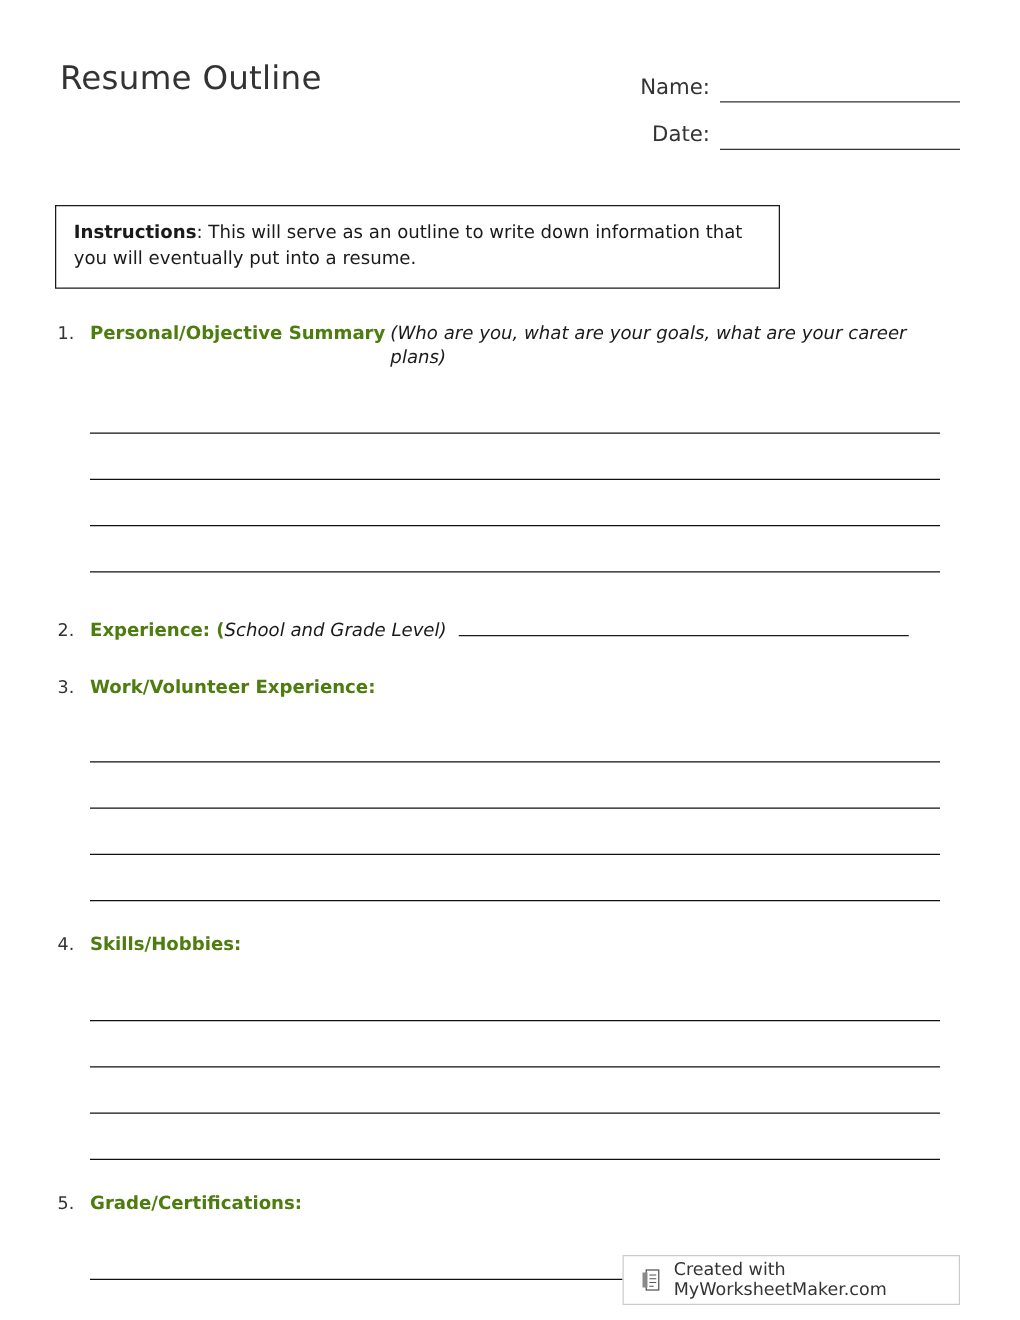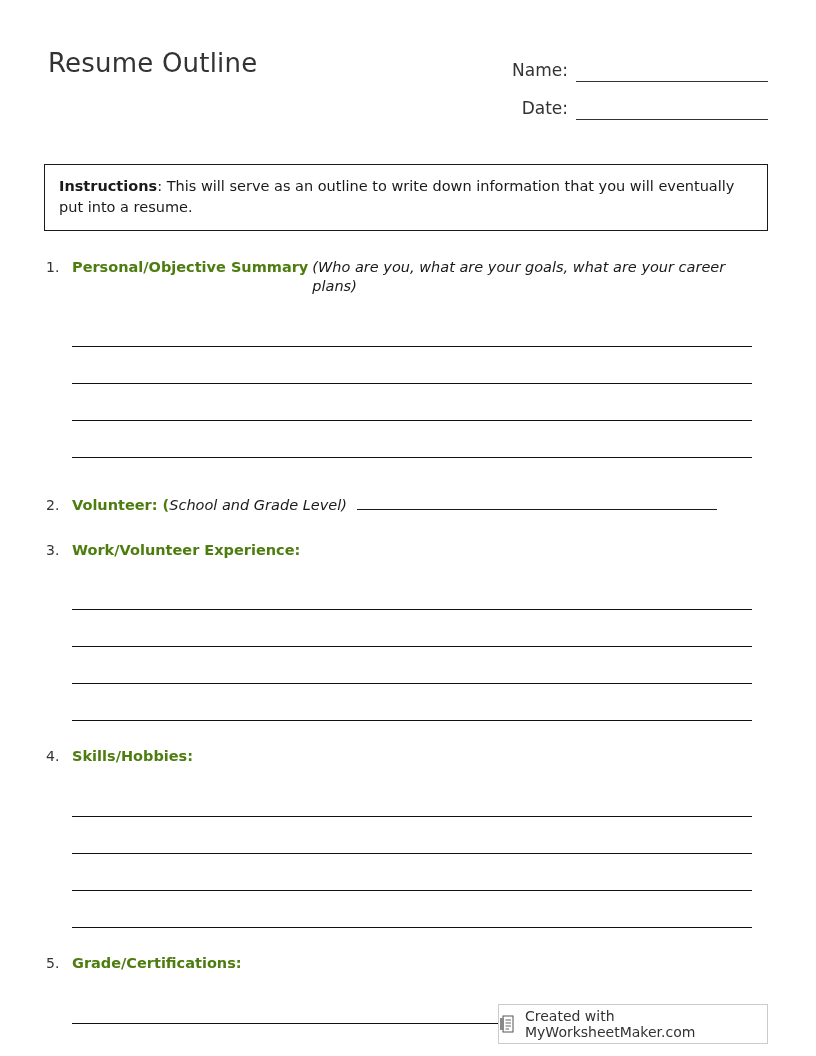--- a/index.html
+++ b/index.html
@@ -63,21 +63,21 @@
     width: 192px;
     border-bottom: 1.5px solid #333333;
     height: 20px;
   }
 
   
   .instructions {
     position: absolute;
     left: 44px;
     top: 164px;
-    width: 724px;
+    width: 580px;
     box-sizing: border-box;
     border: 1.5px solid #1a1a1a;
     padding: 11px 13px 12px 14px;
     font-size: 14.5px;
     line-height: 1.45;
     color: #1a1a1a;
   }
   .instructions b {
     font-weight: 700;
   }
@@ -143,20 +143,21 @@
     position: absolute;
     left: 498px;
     top: 1004px;
     width: 270px;
     height: 40px;
     box-sizing: border-box;
     border: 1px solid #cccccc;
     background: #ffffff;
     display: flex;
     align-items: center;
+    padding-left: 14px;
     font-size: 14px;
     color: #333333;
   }
   .badge-icon {
     width: 18px;
     height: 18px;
     margin-right: 8px;
     flex: 0 0 18px;
     position: relative;
   }
@@ -199,21 +200,21 @@
         <div class="wline"></div>
         <div class="wline"></div>
       </div>
     </div>
 
     <div class="gap-md"></div>
 
     <div class="item">
       <div class="item-head">
         <span class="item-num">2.</span>
-        <span class="item-label">Volunteer: (</span>
+        <span class="item-label">Experience: (</span>
         <span class="item-hint nogap">School and Grade Level)</span>
         <span class="inline-line"></span>
       </div>
     </div>
 
     <div class="gap-md"></div>
 
     <div class="item">
       <div class="item-head">
         <span class="item-num">3.</span>

